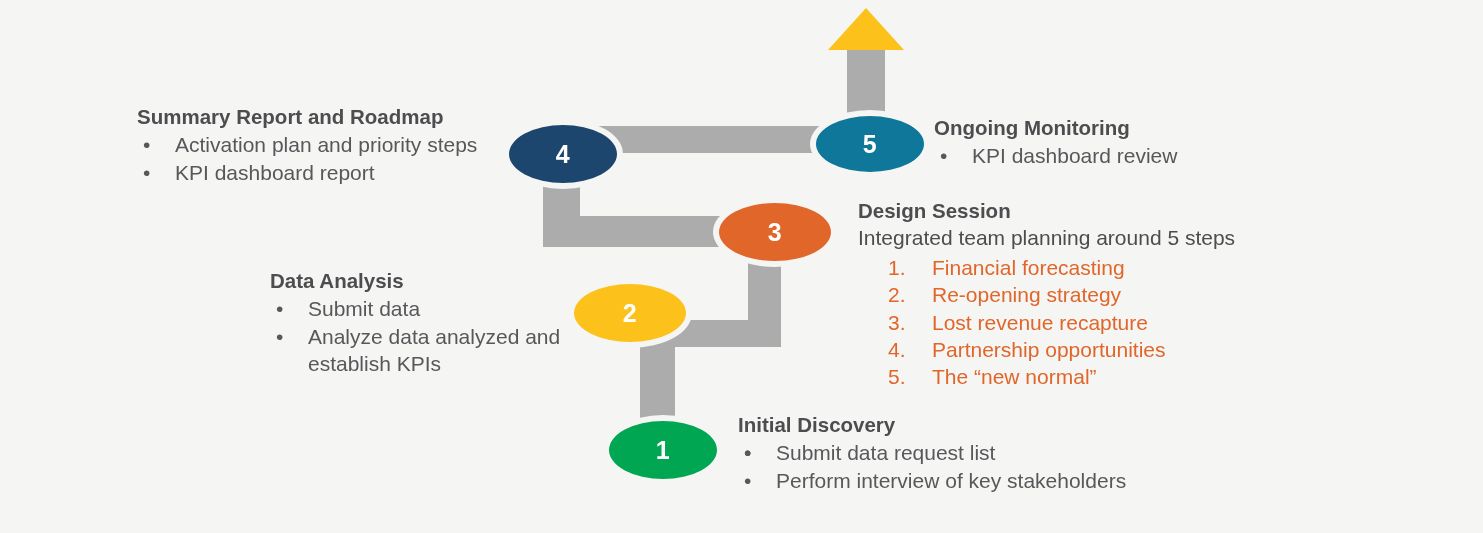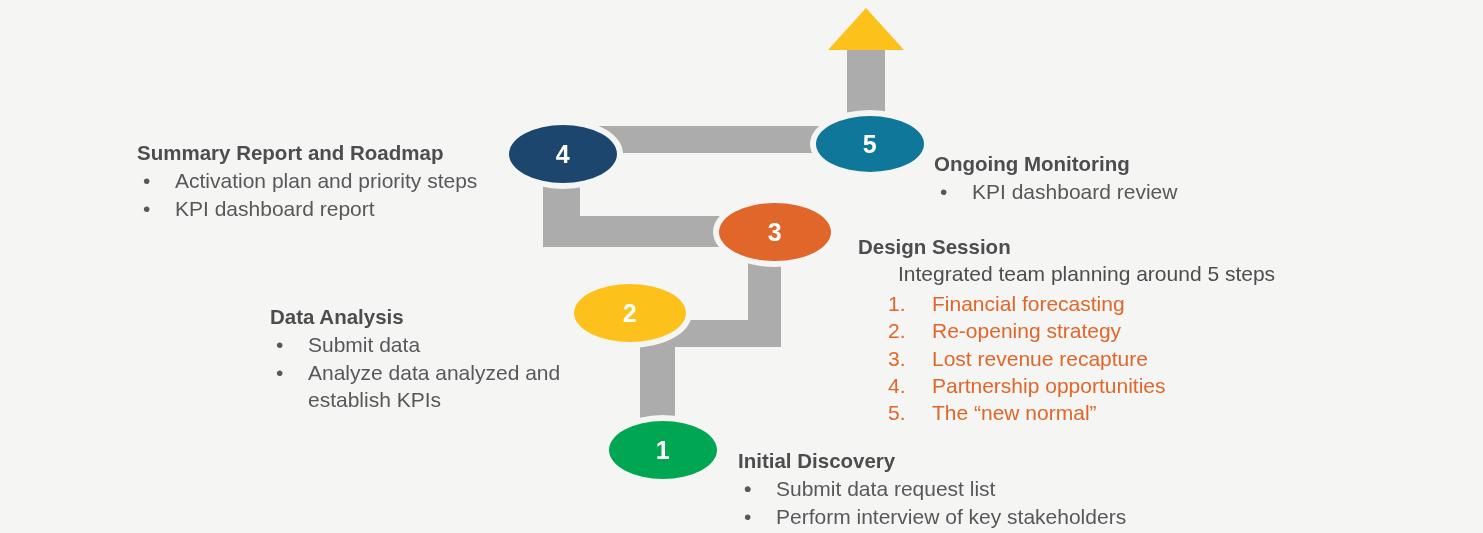--- a/index.html
+++ b/index.html
@@ -61,28 +61,26 @@
     position: absolute;
     z-index: 4;
     color: #4d4d4f;
   }
   .block-title {
     font-weight: bold;
     font-size: 20.5px;
     color: #4d4d4f;
     line-height: 1.32;
     white-space: nowrap;
-    margin-top: 36px;
   }
   .block-sub {
     font-size: 21px;
     color: #4d4d4f;
     line-height: 1.34;
     white-space: nowrap;
-    margin-left: 40px;
   }
   ul.bullets {
     list-style: none;
     margin: 1px 0 0 0;
     padding: 0;
   }
   ul.bullets > li {
     font-size: 21px;
     color: #58585b;
     line-height: 1.29;

